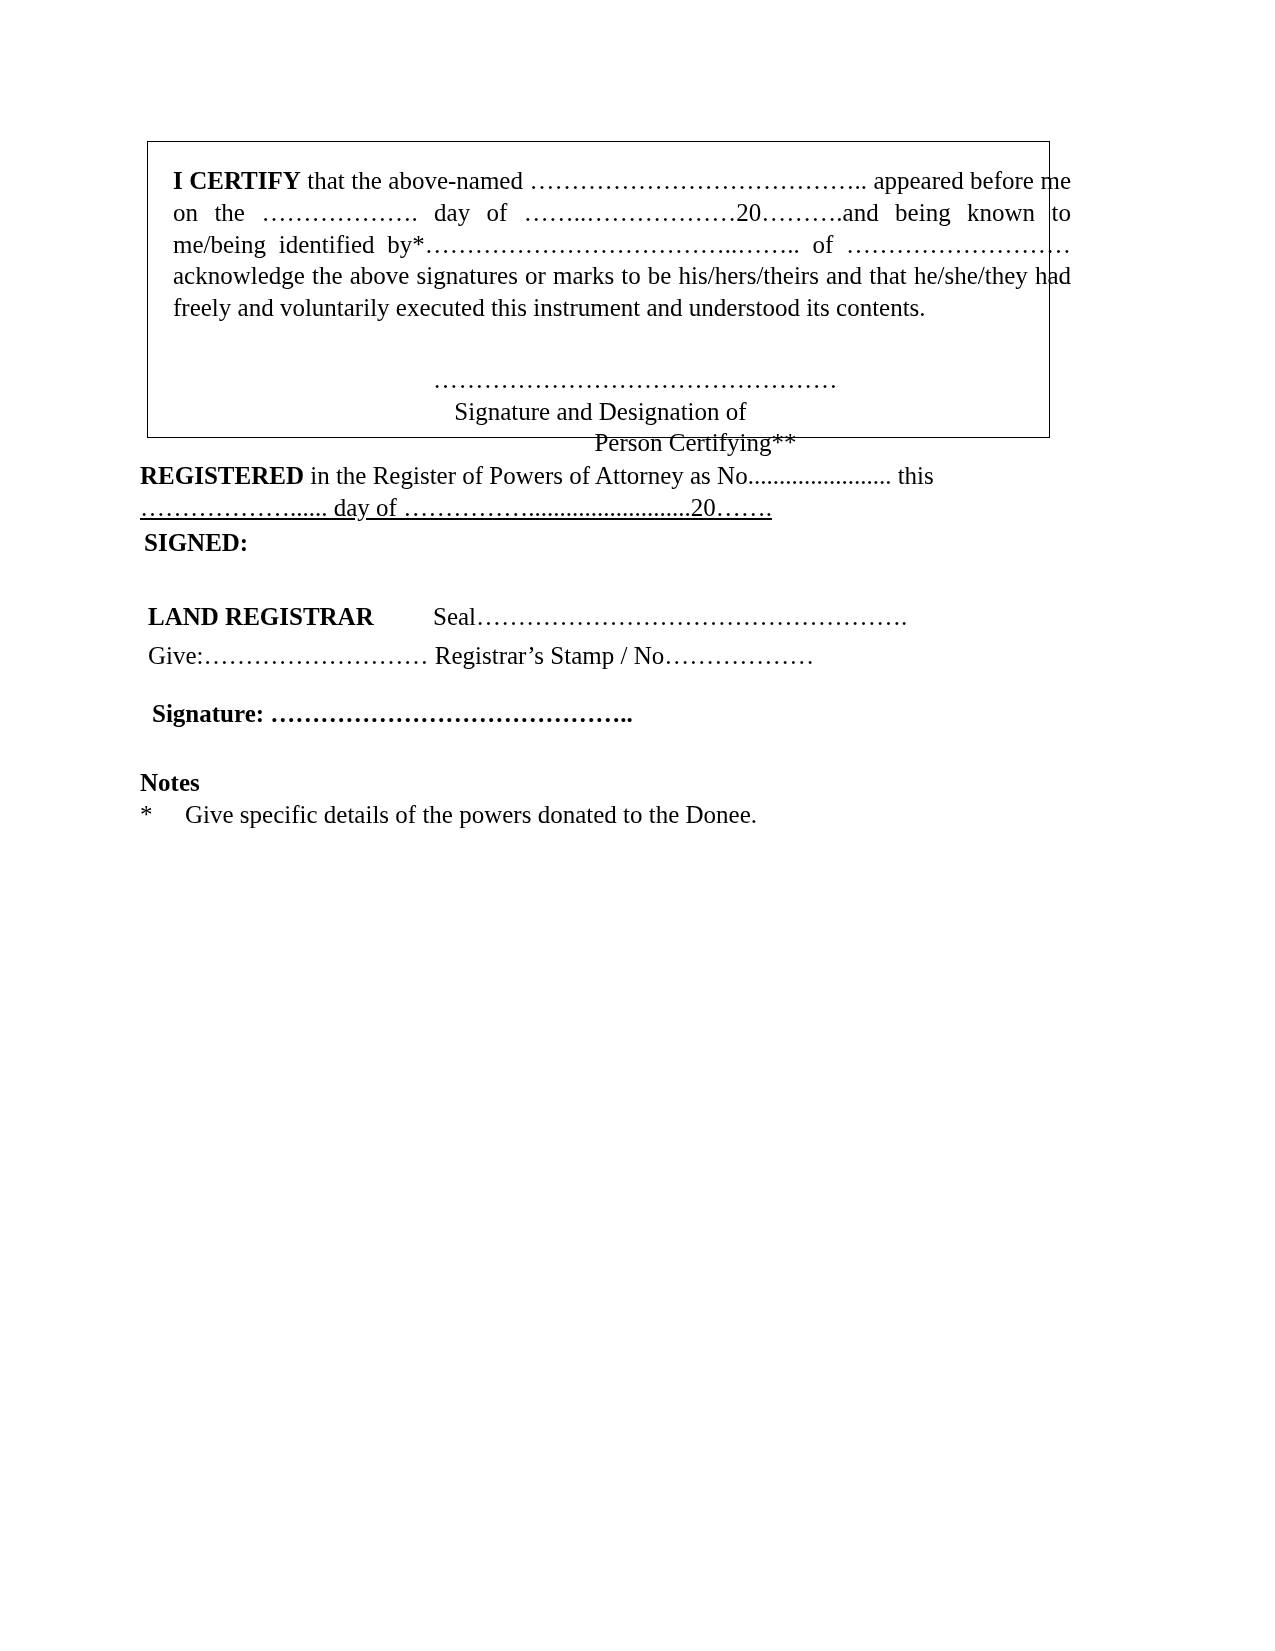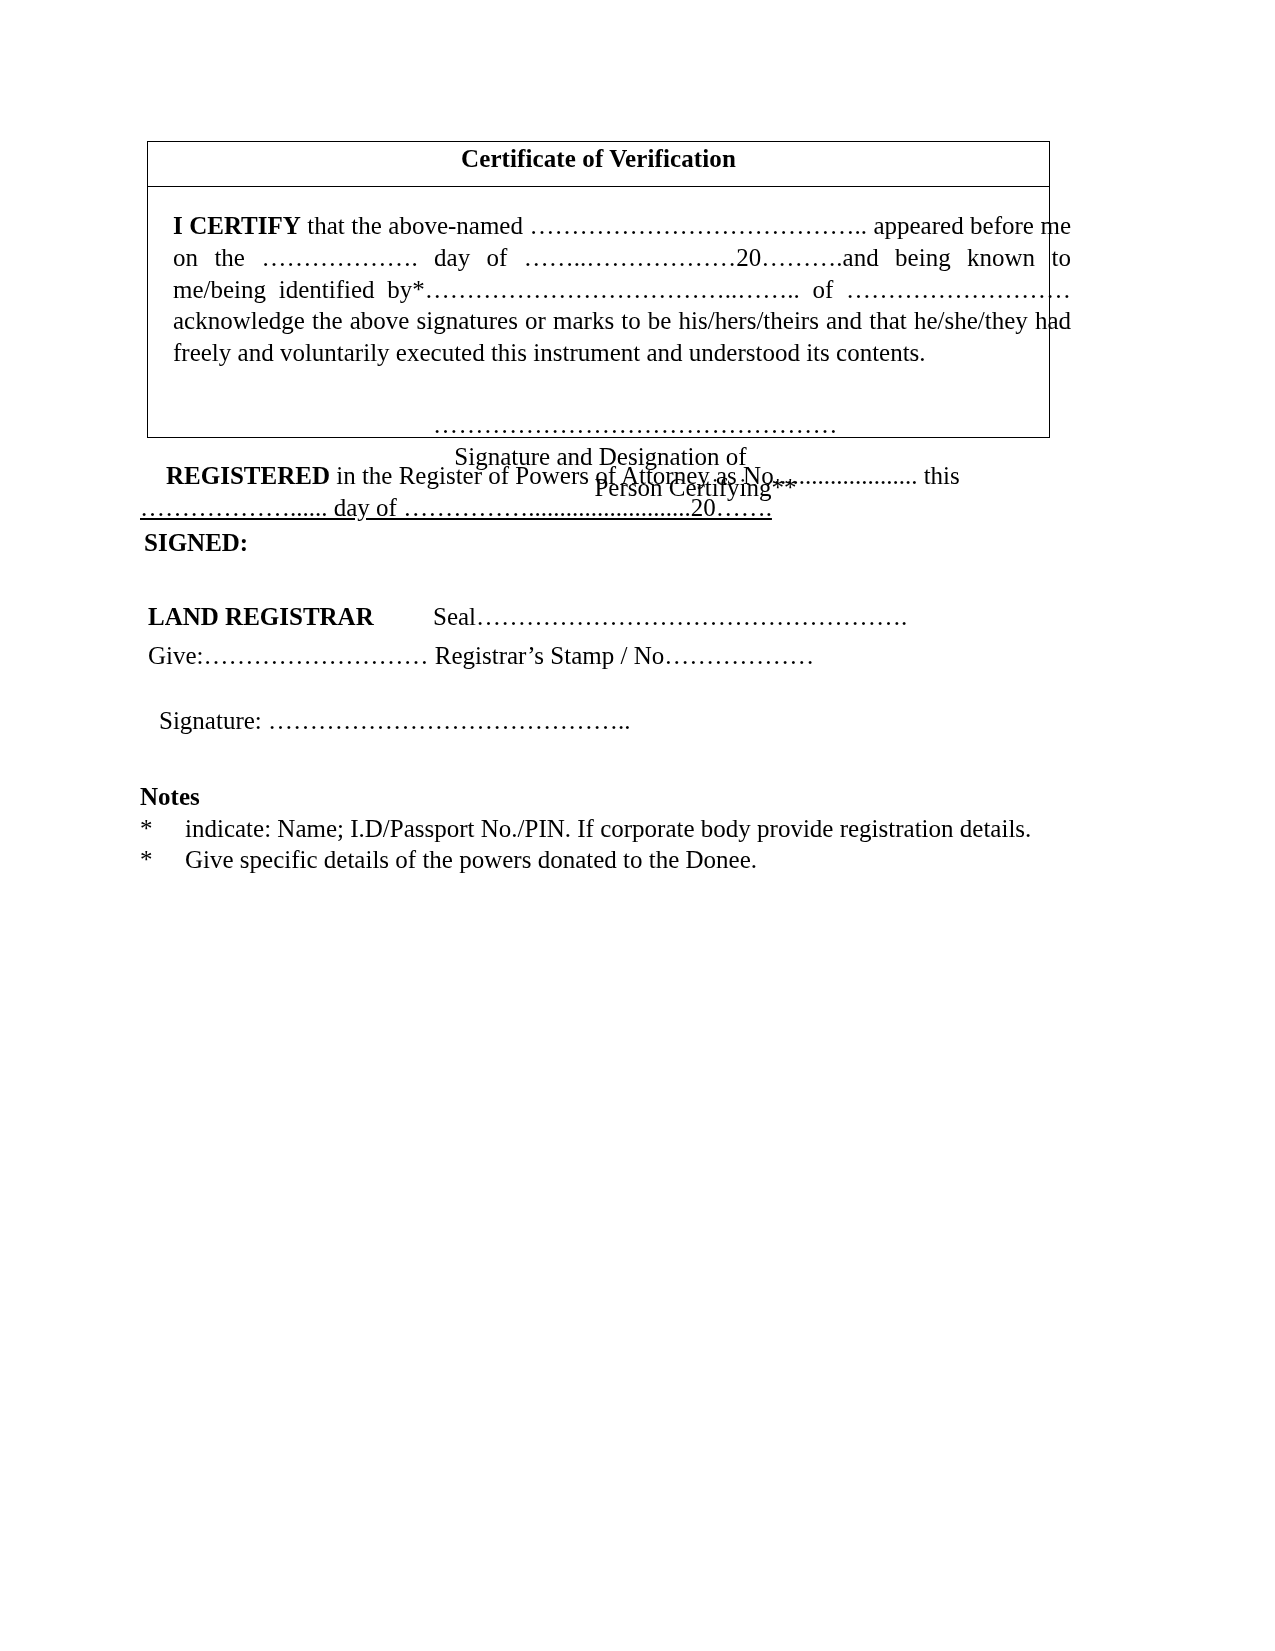--- a/index.html
+++ b/index.html
@@ -88,21 +88,21 @@
 
   
   .below {
     position: absolute;
     left: 140px;
     top: 460px;
     width: 1000px;
     font-size: 25px;
     line-height: 1.26;
   }
-  .b { font-weight: bold; margin-left: 26px; }
+  .b { font-weight: bold; }
 
   .registered-line { margin: 0; }
   .registered-line2 { margin: 0; text-decoration: underline; }
   .signed-line { margin: 4px; }
 
   .spacer-sm { height: 22px; }
   .spacer-md { height: 30px; }
   .spacer-lg { height: 34px; }
 
   .registrar-row {
@@ -119,22 +119,23 @@
 
   .name-row {
     margin: 0;
     padding-left: 8px;
     white-space: nowrap;
   }
   .name-field { }
   .stamp-field { }
 
   .signature-row {
-    margin: 11px;
+    margin: 4px;
     padding-left: 8px;
+    font-weight: bold;
   }
   .drawn-by {
     margin: 0;
     font-weight: bold;
   }
 
   .notes-title {
     margin: 0;
     font-weight: bold;
     font-family: Liberation Serif, serif;
@@ -148,23 +149,20 @@
     width: 45px;
   }
 </style>
 </head>
 <body>
 
 <div class="page">
 
   <div class="cert-box">
 
-    <div class="cert-header">
-      <div class="cert-title">Certificate of Verification</div>
-    </div>
 
     <div class="cert-body">
       <p class="cert-para"><span class="lead">I CERTIFY</span><span> that the above-named ………………………………….. appeared before me on the ………………. day of ……..………………20……….and being known to me/being identified by*………………………………..…….. of ……………………… acknowledge the above signatures or marks to be his/hers/theirs and that he/she/they had freely and voluntarily executed this instrument and understood its contents.</span></p>
 
       <div class="sig-block">
         <span class="sig-dots">…………………………………………</span>
         <span class="sig-line1">Signature and Designation of</span>
         <span class="sig-line2">Person Certifying**</span>
       </div>
     </div>
@@ -186,18 +184,17 @@
 
     <div class="spacer-sm"></div>
 
     <p class="signature-row">Signature: ……………………………………..</p>
 
 
     <div class="spacer-lg"></div>
 
     <p class="notes-title">Notes</p>
 
-    <p class="note-item"><span class="note-star">*</span><span>indicate: Name; I.D/Passport No./PIN. If corporate body provide registration details.</span></p>
 
     <p class="note-item"><span class="note-star">*</span><span>Give specific details of the powers donated to the Donee.</span></p>
 
   </div>
 </div>
 
 </body></html>

